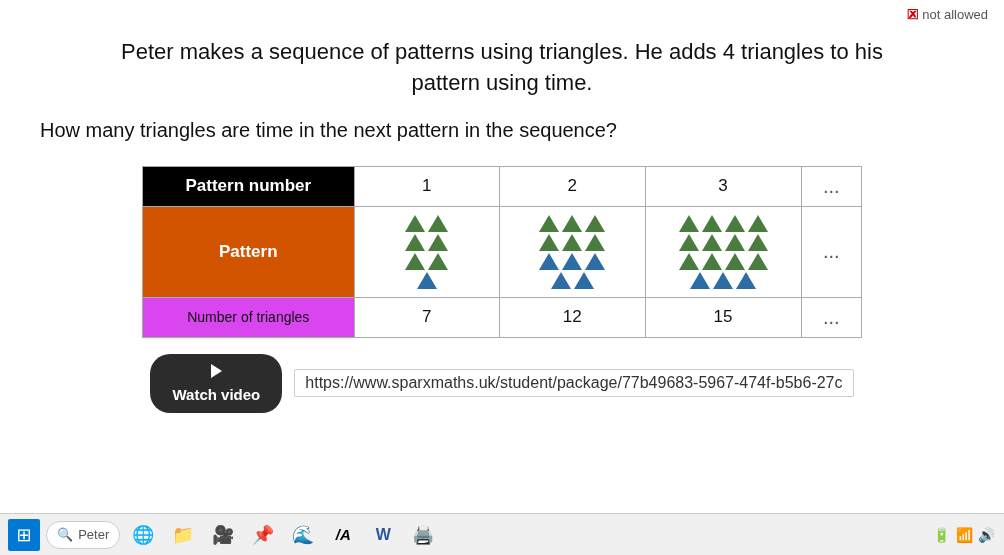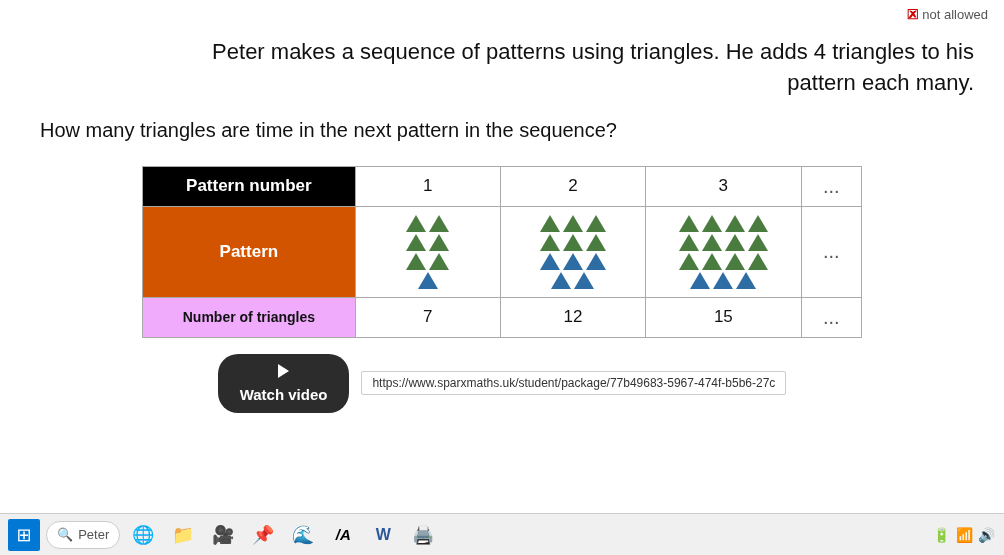--- a/index.html
+++ b/index.html
@@ -34,21 +34,21 @@
     }
 
     
     .main-content {
       padding: 10px 30px 0 30px;
     }
 
     .problem-text {
       font-size: 22px;
       color: #111;
-      text-align: right;
+      text-align: center;
       line-height: 1.4;
       margin-bottom: 20px;
     }
 
     .question-text {
       font-size: 20px;
       color: #111;
       text-align: left;
       margin-bottom: 24px;
       padding-left: 10px;
@@ -80,22 +80,22 @@
     .pattern-label-cell {
       background: #d35400;
       color: #fff;
       font-weight: bold;
       font-size: 17px;
       min-width: 160px;
       padding: 30px 20px;
     }
 
     .number-label-cell {
-      background: #f0abfc;
-      font-weight: bold;
+      background: #d946ef;
+      font-weight: normal;
       font-size: 14px;
       color: #111;
       text-align: left;
       padding: 10px 10px;
       border: 1.5px solid #aaa;
     }
 
     .data-cell {
       background: #fff;
       font-size: 17px;
@@ -163,21 +163,21 @@
       height: 0;
       border-top: 7px solid transparent;
       border-bottom: 7px solid transparent;
       border-left: 11px solid #fff;
     }
 
     .url-tooltip {
       background: #fff;
       border: 1px solid #ccc;
       padding: 4px 10px;
-      font-size: 12px;
+      font-size: 16px;
       color: #333;
       border-radius: 2px;
     }
 
     
     .taskbar {
       position: absolute;
       bottom: 0;
       left: 0;
       right: 0;
@@ -243,21 +243,21 @@
   <div class="not-allowed-badge">
     <span class="not-allowed-icon">🗷</span>
     <span>not allowed</span>
   </div>
 </div>
 
 <div class="main-content">
 
   <div class="problem-text">
     <span>Peter makes a sequence of patterns using triangles. He adds 4 triangles to his</span><br>
-    <span>pattern each many.</span>
+    <span>pattern using time.</span>
   </div>
 
   <div class="question-text">How many triangles are time in the next pattern in the sequence?</div>
 
   <table class="pattern-table">
     <tbody>
         <tr>
       <td class="header-cell">Pattern number</td>
       <td class="data-cell">1</td>
       <td class="data-cell">2</td>

